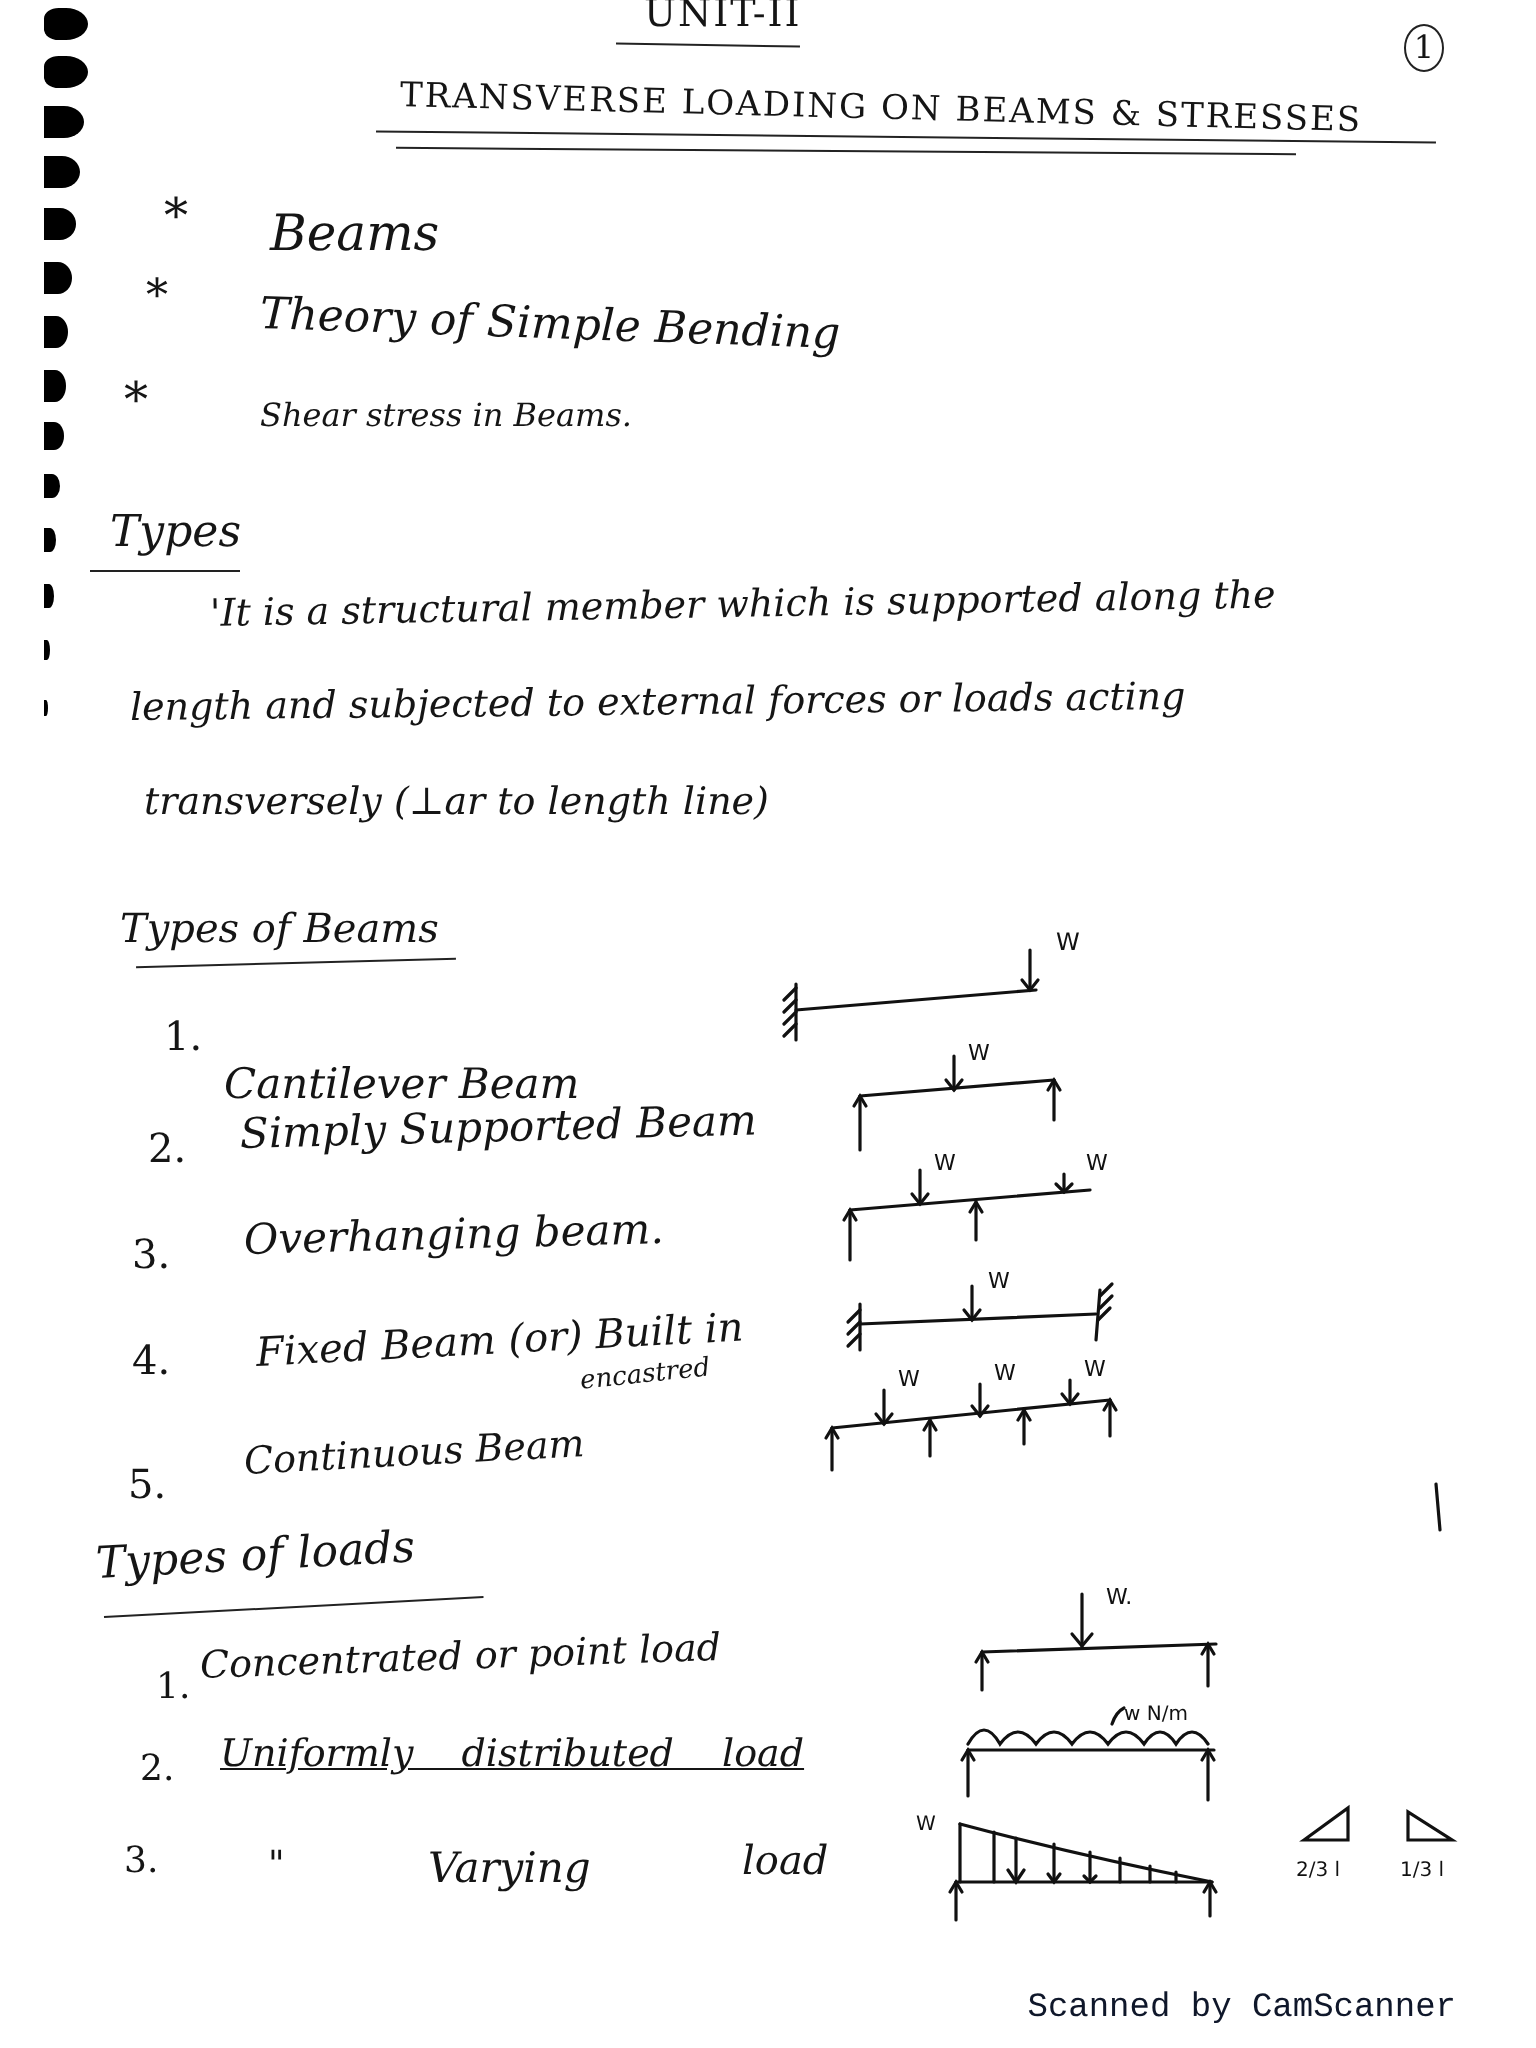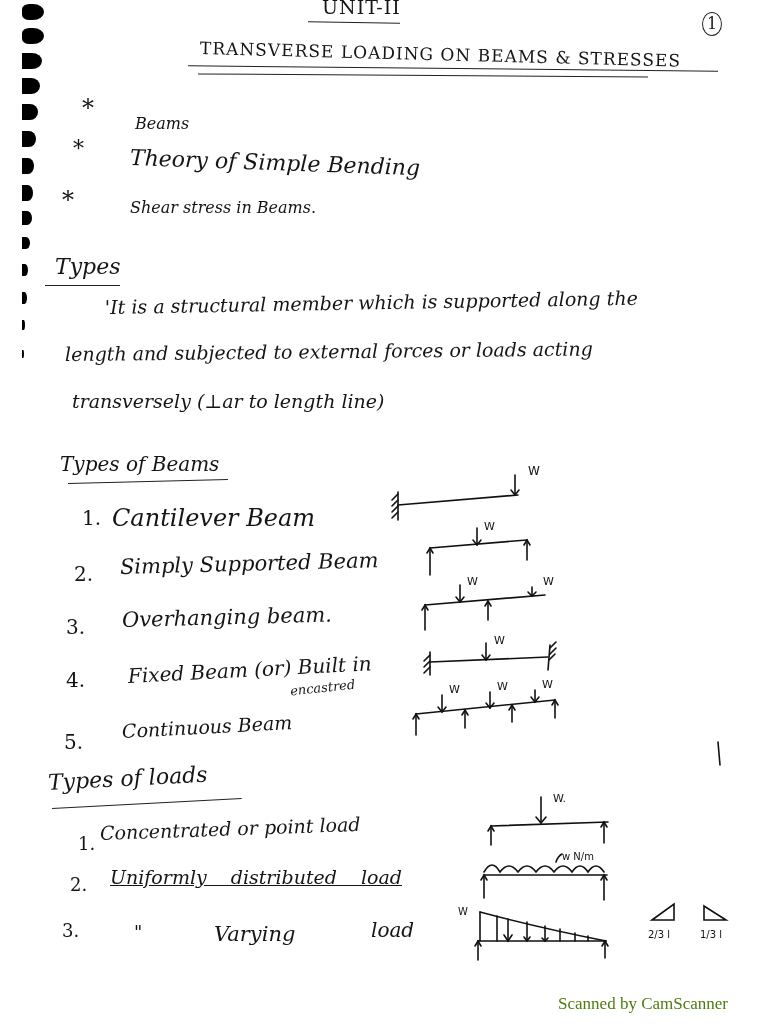--- a/index.html
+++ b/index.html
@@ -3,21 +3,21 @@
 <meta charset="utf-8">
 <style>
   html,body{margin:0;padding:0;background:#fff;}
   body{width:768px;height:1024px;position:relative;overflow:hidden;
     font-family:"DejaVu Serif", serif;color:#111;}
   .hand{font-family:"DejaVu Serif", serif;font-style:italic;color:#151515;position:absolute;white-space:nowrap;}
   .holes{position:absolute;left:22px;top:0;width:30px;height:420px;}
   .hole{position:absolute;left:0;background:#000;border-radius:0 50% 50% 0;}
   .ul{position:absolute;height:0;border-top:1.6px solid #222;}
   svg{position:absolute;overflow:visible;}
-  .footer{position:absolute;right:40px;bottom:10px;font-family:Liberation Serif, serif;font-size:17px;color:#4d7c0f;}
+  .footer{position:absolute;right:40px;bottom:10px;font-family:Liberation Mono, monospace;font-size:17px;color:#0f172a;}
 </style>
 </head>
 <body>
 
 <div class="holes">
   <div class="hole" style="top:4px;width:22px;height:16px;border-radius:40% 60% 60% 40%;"></div>
   <div class="hole" style="top:28px;width:22px;height:16px;border-radius:40% 60% 60% 40%;"></div>
   <div class="hole" style="top:53px;width:20px;height:16px;"></div>
   <div class="hole" style="top:78px;width:18px;height:16px;"></div>
   <div class="hole" style="top:104px;width:16px;height:16px;"></div>
@@ -33,37 +33,37 @@
 </div>
 
 <div class="hand" style="left:322px;top:-4px;font-size:19px;font-style:normal;letter-spacing:1px;">UNIT-II</div>
 <div class="ul" style="left:308px;top:22px;width:92px;transform:rotate(1deg);"></div>
 <div class="hand" style="left:702px;top:12px;font-size:16px;font-style:normal;border:1.5px solid #222;border-radius:50%;width:18px;height:22px;text-align:center;line-height:22px;">1</div>
 <div class="hand" style="left:200px;top:38px;font-size:17px;font-style:normal;letter-spacing:1px;transform:rotate(1.5deg);transform-origin:left;">TRANSVERSE LOADING ON BEAMS &amp; STRESSES</div>
 <div class="ul" style="left:188px;top:68px;width:530px;transform:rotate(0.6deg);"></div>
 <div class="ul" style="left:198px;top:75px;width:450px;transform:rotate(0.4deg);border-top-width:1.2px;"></div>
 
 <div class="hand" style="left:82px;top:94px;font-size:24px;font-style:normal;">*</div>
-<div class="hand" style="left:135px;top:114px;font-size:16px;">Beams</div>
+<div class="hand" style="left:135px;top:102px;font-size:25px;">Beams</div>
 <div class="hand" style="left:73px;top:136px;font-size:22px;font-style:normal;">*</div>
 <div class="hand" style="left:130px;top:145px;font-size:22px;transform:rotate(2deg);transform-origin:left;">Theory of Simple Bending</div>
 <div class="hand" style="left:62px;top:186px;font-size:24px;font-style:normal;">*</div>
 <div class="hand" style="left:130px;top:198px;font-size:16px;">Shear stress in Beams.</div>
 
 <div class="hand" style="left:55px;top:254px;font-size:22px;">Types</div>
 <div class="ul" style="left:45px;top:285px;width:75px;"></div>
 <div class="hand" style="left:105px;top:296px;font-size:19px;transform:rotate(-1deg);transform-origin:left;">'It is  a structural member which is supported along the</div>
 <div class="hand" style="left:65px;top:343px;font-size:19px;transform:rotate(-0.6deg);transform-origin:left;">length and subjected to external forces or loads acting</div>
 <div class="hand" style="left:72px;top:390px;font-size:19px;">transversely (⊥ar to length line)</div>
 
 <div class="hand" style="left:60px;top:452px;font-size:20px;">Types of Beams</div>
 <div class="ul" style="left:68px;top:481px;width:160px;transform:rotate(-1.5deg);"></div>
 
 <div class="hand" style="left:82px;top:506px;font-size:20px;font-style:normal;">1.</div>
-<div class="hand" style="left:112px;top:504px;font-size:24px;text-align:right;">Cantilever Beam</div>
+<div class="hand" style="left:112px;top:530px;font-size:21px;text-align:right;">Cantilever Beam</div>
 
 <div class="hand" style="left:74px;top:562px;font-size:20px;font-style:normal;">2.</div>
 <div class="hand" style="left:120px;top:555px;font-size:21px;transform:rotate(-1.5deg);transform-origin:left;">Simply Supported Beam</div>
 
 <div class="hand" style="left:66px;top:615px;font-size:20px;font-style:normal;">3.</div>
 <div class="hand" style="left:122px;top:608px;font-size:21px;transform:rotate(-1.5deg);transform-origin:left;">Overhanging beam.</div>
 
 <div class="hand" style="left:66px;top:668px;font-size:20px;font-style:normal;">4.</div>
 <div class="hand" style="left:128px;top:664px;font-size:20px;transform:rotate(-3deg);transform-origin:left;">Fixed Beam (or) Built in</div>
 <div class="hand" style="left:290px;top:680px;font-size:13px;transform:rotate(-6deg);">encastred</div>

